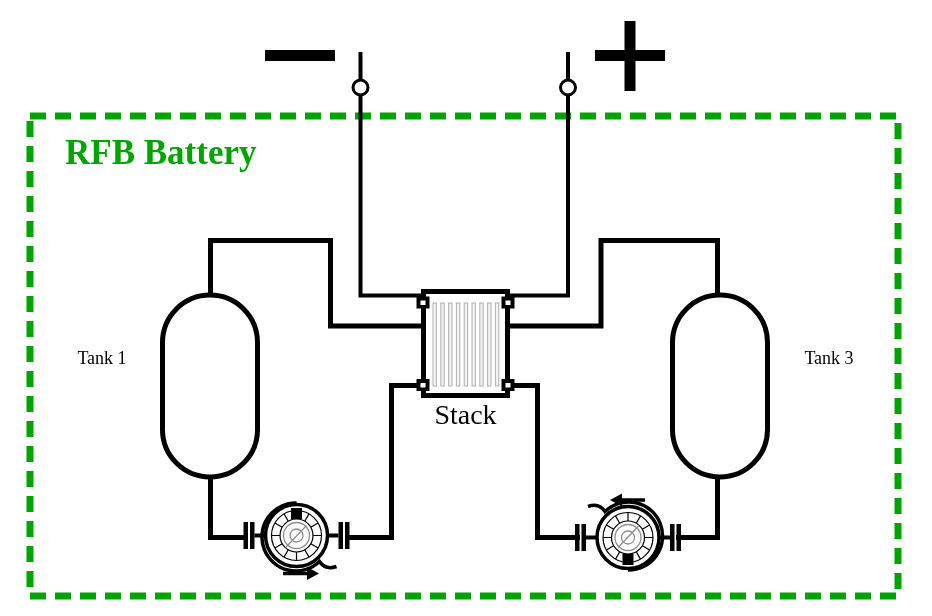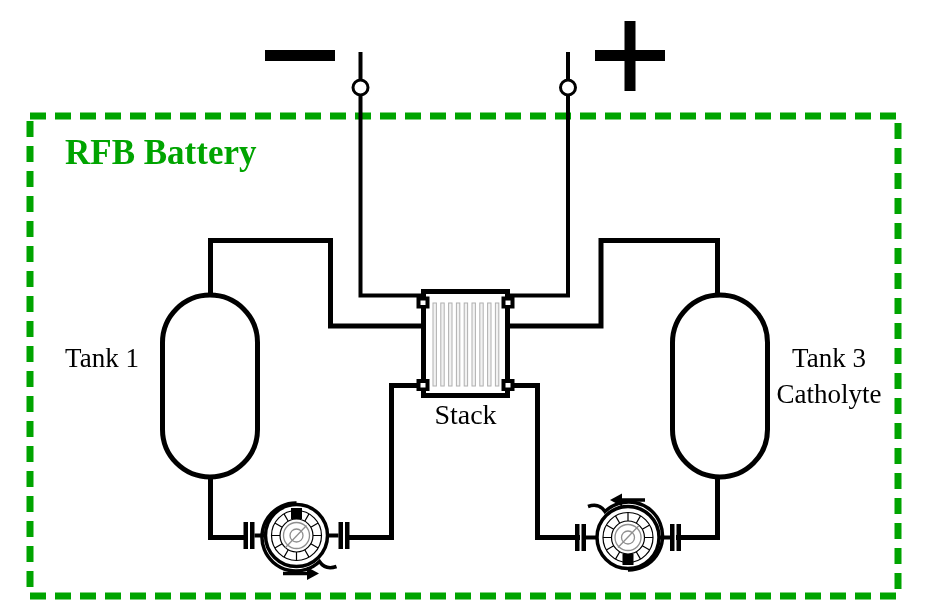--- a/index.html
+++ b/index.html
@@ -25,21 +25,21 @@
   .port{fill:var(--ink);}
   .port-hole{fill:var(--background);}
   .boundary{fill:none;stroke:var(--accent-green);stroke-width:7;stroke-dasharray:16 9;}
   .solid{fill:var(--ink);}
   .pump-heavy{fill:none;stroke:var(--ink);stroke-width:3.5;}
   .pump-body{fill:var(--background);stroke:var(--ink);stroke-width:3.5;}
   .pump-thin{fill:none;stroke:var(--ink);stroke-width:1.2;}
   .pump-gray{fill:none;stroke:var(--detail-gray);stroke-width:1.3;}
   .stub{stroke:var(--ink);stroke-width:4;}
   .arrow-shaft{stroke:var(--ink);stroke-width:3.5;}
-  .label{position:absolute;color:var(--ink);font-size:27px;line-height:36px;text-align:center;}
+  .label{position:absolute;color:var(--ink);font-size:18px;line-height:36px;text-align:center;}
   .title{
     position:absolute;left:65px;top:133px;color:var(--accent-green);
     font-size:35px;font-weight:bold;line-height:40px;white-space:nowrap;
   }
   .stack-label{position:absolute;left:405px;top:399px;width:121px;text-align:center;font-size:28px;color:var(--ink);}
 </style>
 </head>
 <body>
 
 <div class="canvas">
@@ -157,18 +157,17 @@
   </svg>
 
   <div class="title">RFB Battery</div>
 
   <div class="label" style="left:40px;top:340px;width:124px;">
     <div>Tank 1</div>
   </div>
 
   <div class="label" style="left:767px;top:340px;width:124px;">
     <div>Tank 3</div>
-    <div>Catholyte</div>
   </div>
 
   <div class="stack-label">Stack</div>
 
 </div>
 
 </body></html>

